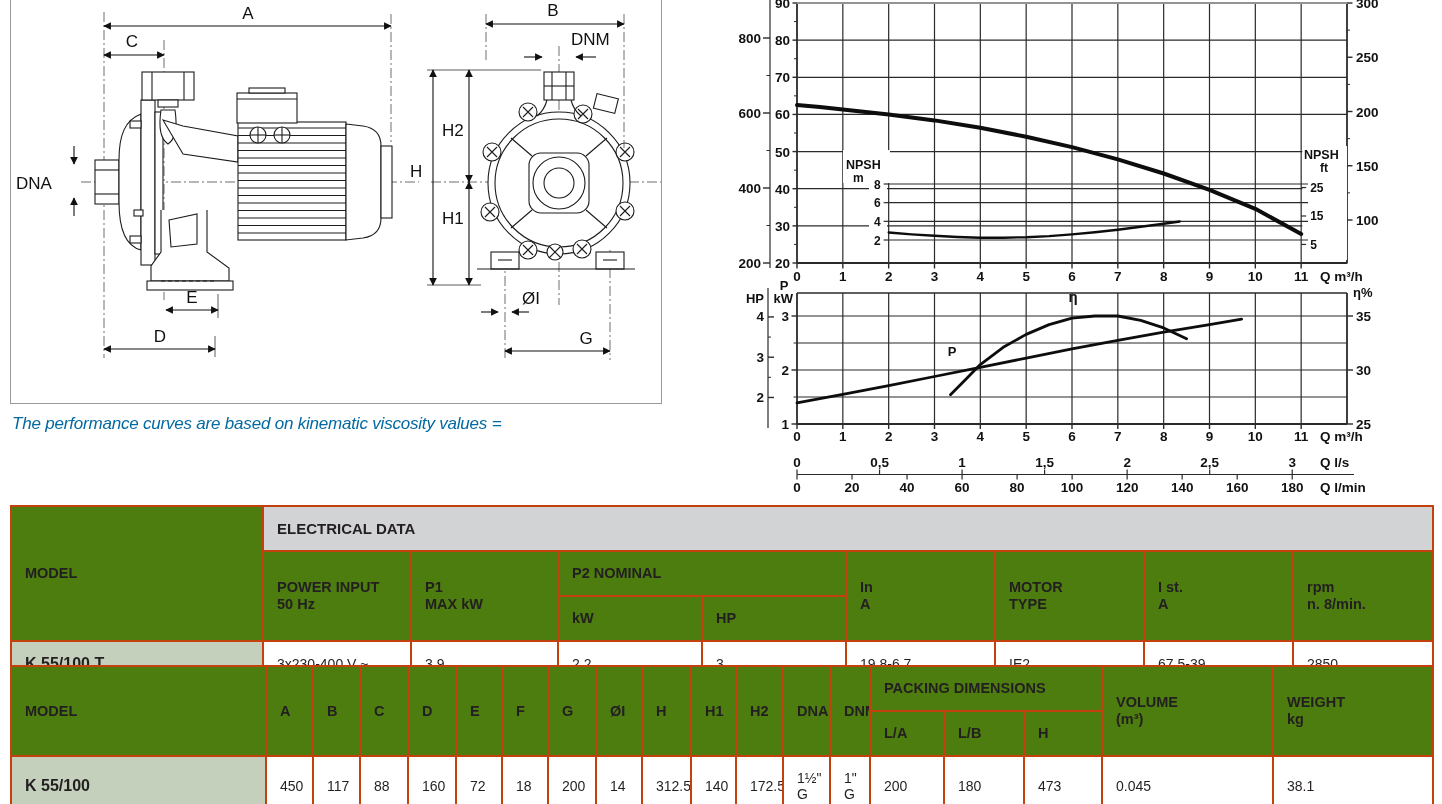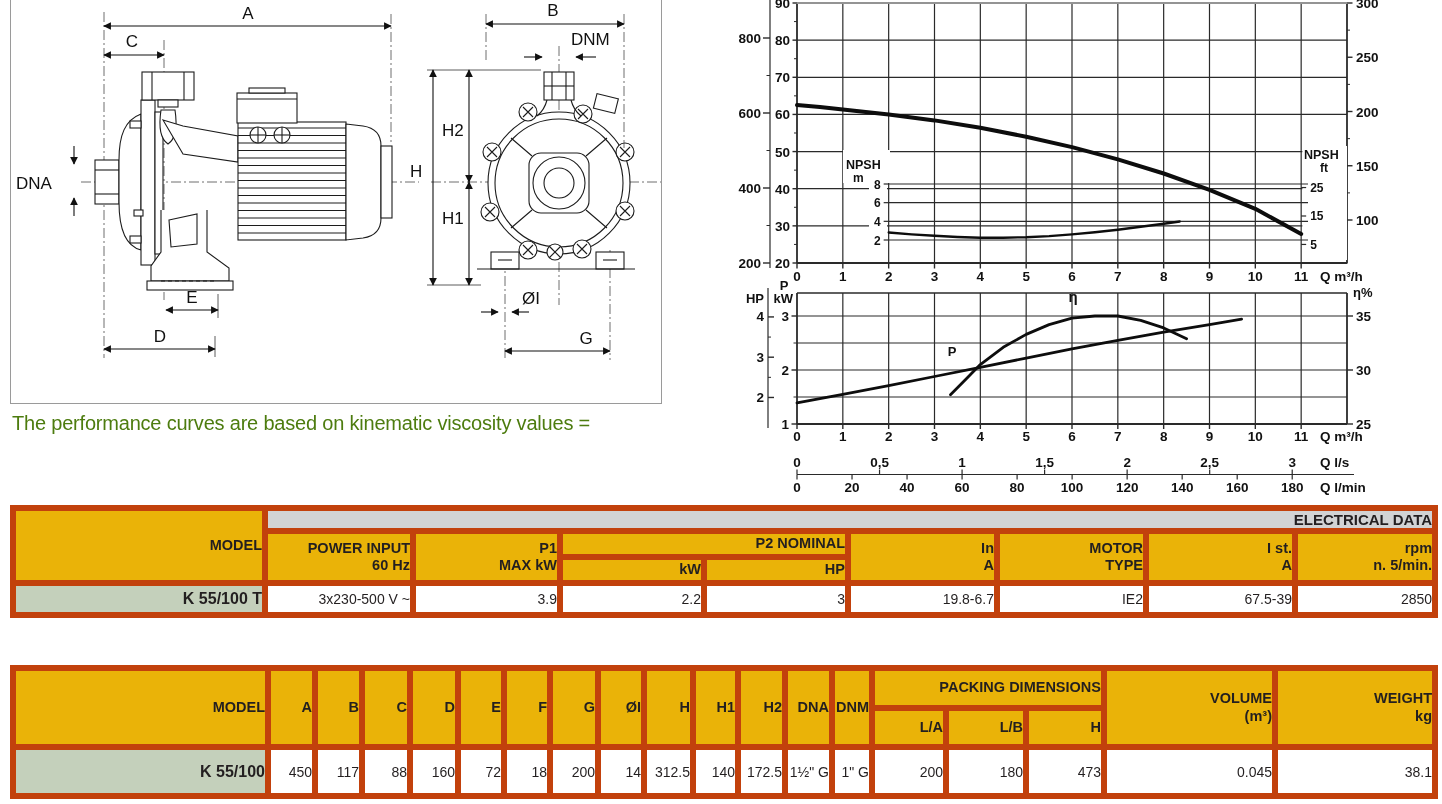--- a/index.html
+++ b/index.html
@@ -1,25 +1,25 @@
 <!DOCTYPE html>
 <html><head>
 <meta charset="utf-8">
 <style>
   html,body{margin:0;padding:0;background:#fff;}
   .page{position:relative;width:1442px;height:804px;background:#fff;overflow:hidden;
         font-family:"Liberation Sans",sans-serif;color:#231f20;}
   .drawing-box{position:absolute;left:10px;top:0;width:650px;height:403px;
         border-left:1.5px solid #9a9a9a;border-right:1.5px solid #9a9a9a;border-bottom:1.5px solid #9a9a9a;}
-  .caption{position:absolute;left:12px;top:412px;font-size:20px;line-height:23px;color:#4d7c0f;letter-spacing:-0.2px;}
+  .caption{position:absolute;left:12px;top:412px;font-size:17px;line-height:23px;color:#0369a1;letter-spacing:-0.2px;font-style:italic;}
   .charts{position:absolute;left:720px;top:0;}
   
   .tbl{position:absolute;left:10px;border-collapse:collapse;table-layout:fixed;width:1422px;}
-  .tbl td,.tbl th{border:6px solid #c2410c;padding:0;text-align:right;vertical-align:middle;overflow:hidden;}
-  .hdr{background:#eab308;font-weight:bold;font-size:14.5px;line-height:1.18;white-space:pre-line;color:#231f20;}
+  .tbl td,.tbl th{border:2px solid #c2410c;padding:13px;text-align:left;vertical-align:middle;overflow:hidden;}
+  .hdr{background:#4d7c0f;font-weight:bold;font-size:14.5px;line-height:1.18;white-space:pre-line;color:#231f20;}
   .ttl{background:#d2d3d4;font-weight:bold;font-size:15px;}
   .model{background:#c4d0bb;text-align:left;padding-left:14px;font-weight:bold;font-size:16px;}
   .val{background:#fff;font-size:14px;}
   .t1{top:505px;}
   .t2{top:665px;}
   
   .ln{stroke:#1c1c1c;fill:none;stroke-width:1.1;}
   .fw{fill:#fff;stroke:#1c1c1c;stroke-width:1.1;}
   .cl{stroke:#4a4a4a;stroke-width:0.8;stroke-dasharray:10 3 2 3;fill:none;}
   .dim{stroke:#111;stroke-width:1.1;fill:none;}
@@ -432,40 +432,40 @@
         <col style="width:149px">
         <col style="width:140px">
     </colgroup>
     <tbody>
         <tr style="height:21px">
       <th class="hdr" rowspan="3">MODEL</th>
       <th class="ttl" colspan="8">ELECTRICAL DATA</th>
     </tr>
     <tr style="height:26px">
       <th class="hdr" rowspan="2">POWER INPUT
-60 Hz</th>
+50 Hz</th>
       <th class="hdr" rowspan="2">P1
 MAX kW</th>
       <th class="hdr" colspan="2">P2 NOMINAL</th>
       <th class="hdr" rowspan="2">In
 A</th>
       <th class="hdr" rowspan="2">MOTOR
 TYPE</th>
       <th class="hdr" rowspan="2">I st.
 A</th>
       <th class="hdr" rowspan="2">rpm
-n. 5/min.</th>
+n. 8/min.</th>
     </tr>
     <tr style="height:26px">
       <th class="hdr">kW</th>
       <th class="hdr">HP</th>
     </tr>
     <tr style="height:32px">
       <td class="model">K 55/100 T</td>
-      <td class="val">3x230-500 V ~</td>
+      <td class="val">3x230-400 V ~</td>
       <td class="val">3.9</td>
       <td class="val">2.2</td>
       <td class="val">3</td>
       <td class="val">19.8-6.7</td>
       <td class="val">IE2</td>
       <td class="val">67.5-39</td>
       <td class="val">2850</td>
     </tr>
   </tbody>
     </table>

